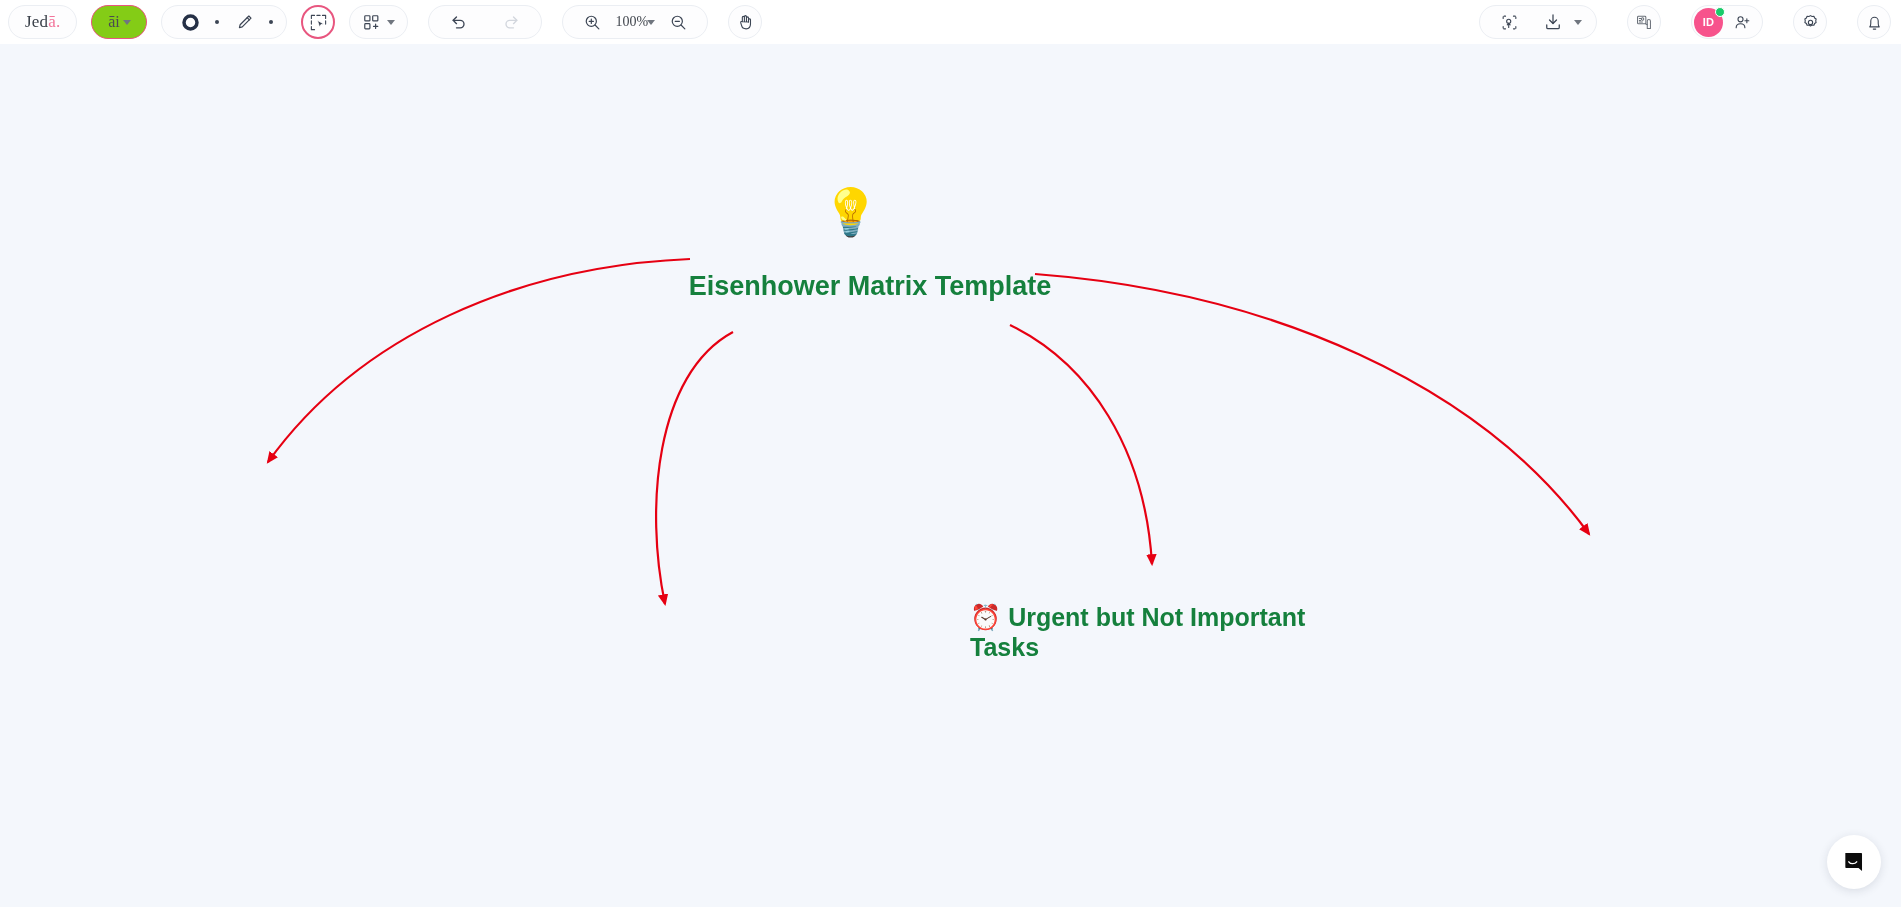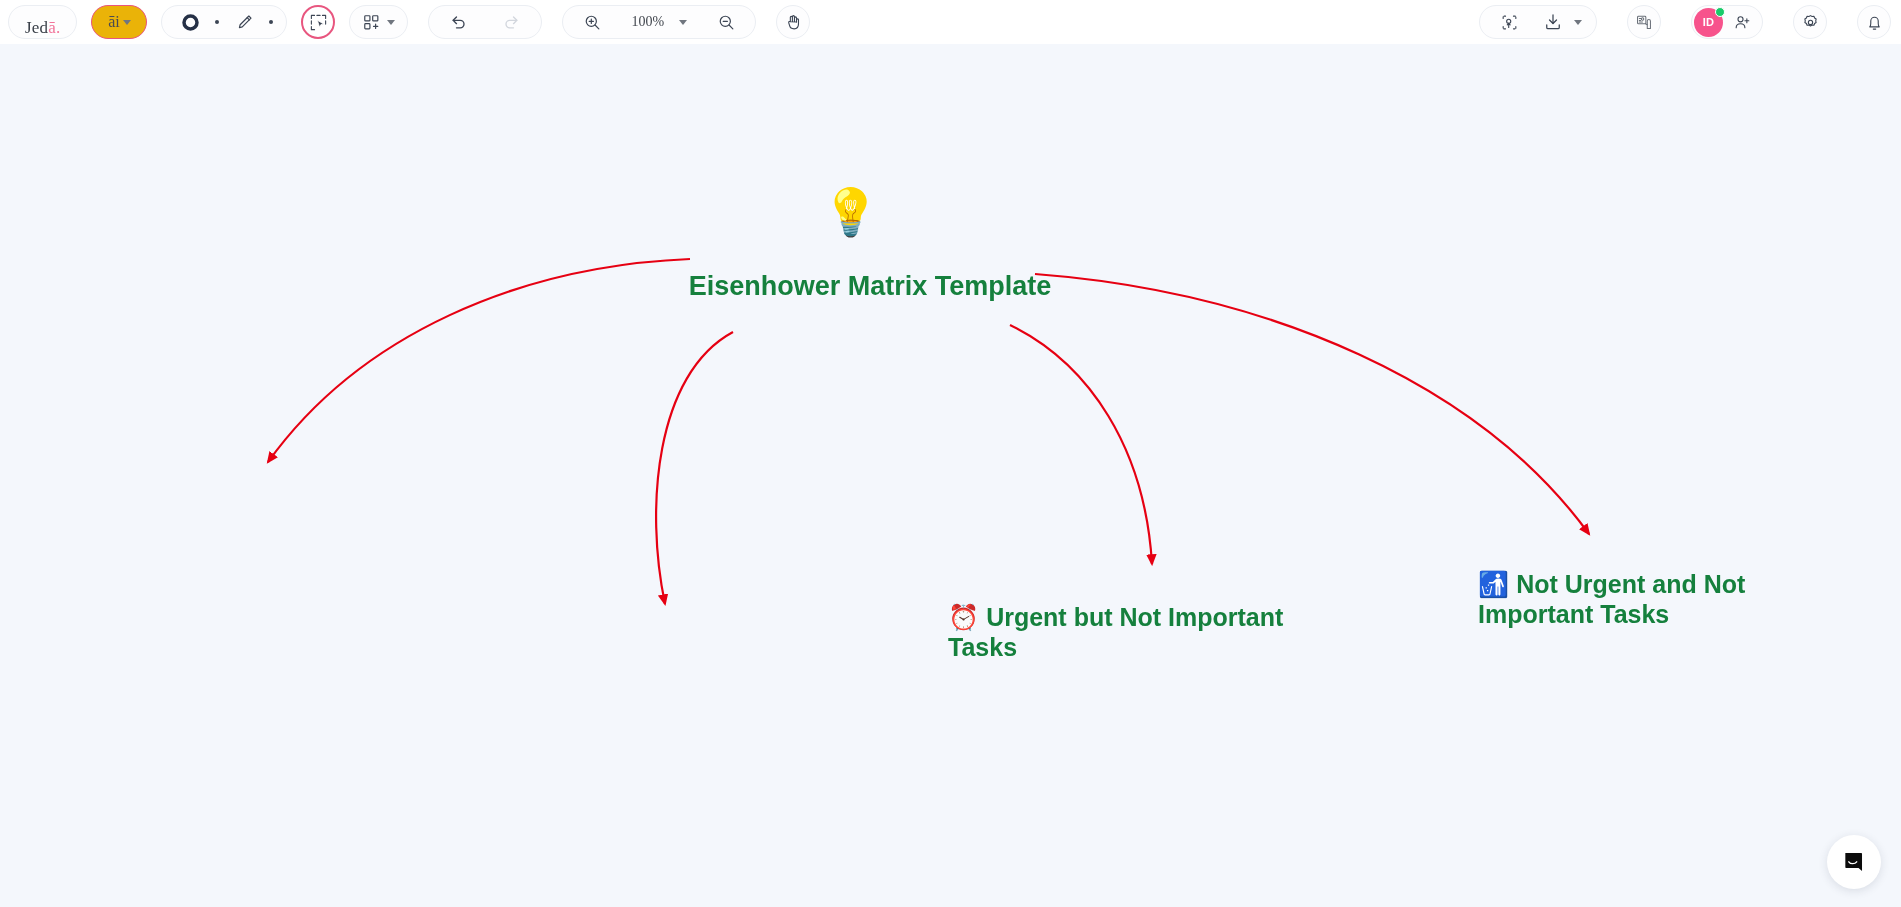--- a/index.html
+++ b/index.html
@@ -58,21 +58,21 @@
     color: #3a4049;
     font-family: "Liberation Serif", serif;
     white-space: nowrap;
   }
   .logo .accent { color: #f2749a; }
 
   .ai-btn {
     height: 34px;
     min-width: 56px;
     border-radius: 18px;
-    background: #eab308;
+    background: #84cc16;
     border: 1.6px solid #e8567f;
     display: flex;
     align-items: center;
     justify-content: center;
     gap: 3px;
     padding: 16px 10px;
     cursor: pointer;
   }
   .ai-btn .ai-text {
     font-size: 16px;
@@ -204,21 +204,21 @@
     line-height: 1;
   }
   .node-leaf { font-size: 25px; }
   .node-leaf .emo {
     font-size: 25px;
     margin-right: 7px;
   }
 
   #leaf0 { left: 62px;   top: 430px;  width: 320px; }
   #leaf1 { left: 500px;  top: 593px;  width: 340px; }
-  #leaf2 { left: 948px;  top: 558px;  width: 340px; }
+  #leaf2 { left: 970px;  top: 558px;  width: 340px; }
   #leaf3 { left: 1478px; top: 525px;  width: 330px; }
 
   
   .chat-widget {
     position: absolute;
     right: 20px;
     bottom: 18px;
     width: 54px; height: 54px;
     border-radius: 50%;
     background: #ffffff;
@@ -228,21 +228,21 @@
     z-index: 60;
   }
 </style>
 </head>
 <body>
 
 <div class="toolbar">
 
   <div class="tb-left">
 
-    <div class="pill" style="padding:0 16px;align-items:flex-end;">
+    <div class="pill" style="padding:0 16px;">
       <span class="logo"><span>Jed</span><span class="accent">ā.</span></span>
     </div>
 
     <div class="ai-btn">
       <span class="ai-text">āi</span>
       <span class="chev"></span>
     </div>
 
     <div class="pill tight" style="gap:10px; padding:0 13px;">
       <span class="icon-btn">
@@ -285,21 +285,21 @@
         </svg>
       </span>
       <span class="icon-btn">
         <svg class="ic" width="20" height="20" viewBox="0 0 24 24" fill="none" stroke="#d2d6dd" stroke-width="1.6" stroke-linecap="round" stroke-linejoin="round">
           <path d="M15 6l4 4-4 4"></path>
             <path d="M19 10h-8.5a4.5 4.5 0 000 9H15"></path>
         </svg>
       </span>
     </div>
 
-    <div class="pill" style="gap:24px; padding:0 14px; margin-left:6px;">
+    <div class="pill" style="gap:8px; padding:0 14px; margin-left:6px;">
       <span class="icon-btn">
         <svg class="ic" width="19" height="19" viewBox="0 0 24 24" fill="none" stroke="#3c4554" stroke-width="1.5" stroke-linecap="round">
           <circle cx="10.5" cy="10.5" r="6.4"></circle>
             <path d="M15.2 15.2L20 20"></path>
             <path d="M7.8 10.5h5.4M10.5 7.8v5.4"></path>
         </svg>
       </span>
       <span class="zoom-label">100%</span>
       <span class="chev" style="margin-left:-9px;"></span>
       <span class="icon-btn">
@@ -399,23 +399,20 @@
 
   <div class="bulb">💡</div>
   <div class="node node-root">Eisenhower Matrix Template</div>
 
 
 
   <div class="node node-leaf" id="leaf2">
     <span class="emo">⏰</span><span>Urgent but Not Important Tasks</span>
   </div>
 
-  <div class="node node-leaf" id="leaf3">
-    <span class="emo">🚮</span><span>Not Urgent and Not Important Tasks</span>
-  </div>
 
   <div class="chat-widget">
     <svg class="ic" width="26" height="26" viewBox="0 0 24 24">
       <path d="M4 3.6h14.5c.5 0 .9.4.9.9v15.9l-3.2-2.8H4.9c-.5 0-.9-.4-.9-.9z" fill="#0b0b0b"></path>
       <path d="M7.2 11.8c1.5 2.3 5.6 2.3 7.3 0" fill="none" stroke="#ffffff" stroke-width="1.25" stroke-linecap="round"></path>
     </svg>
   </div>
 </div>
 
 </body></html>

